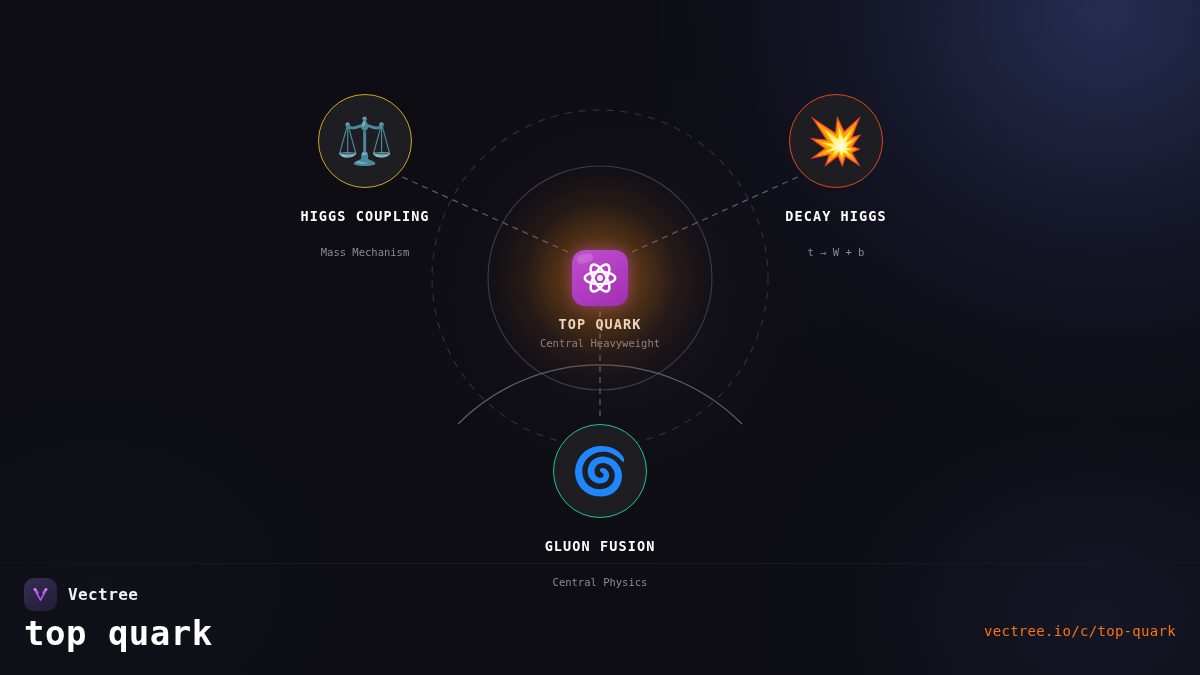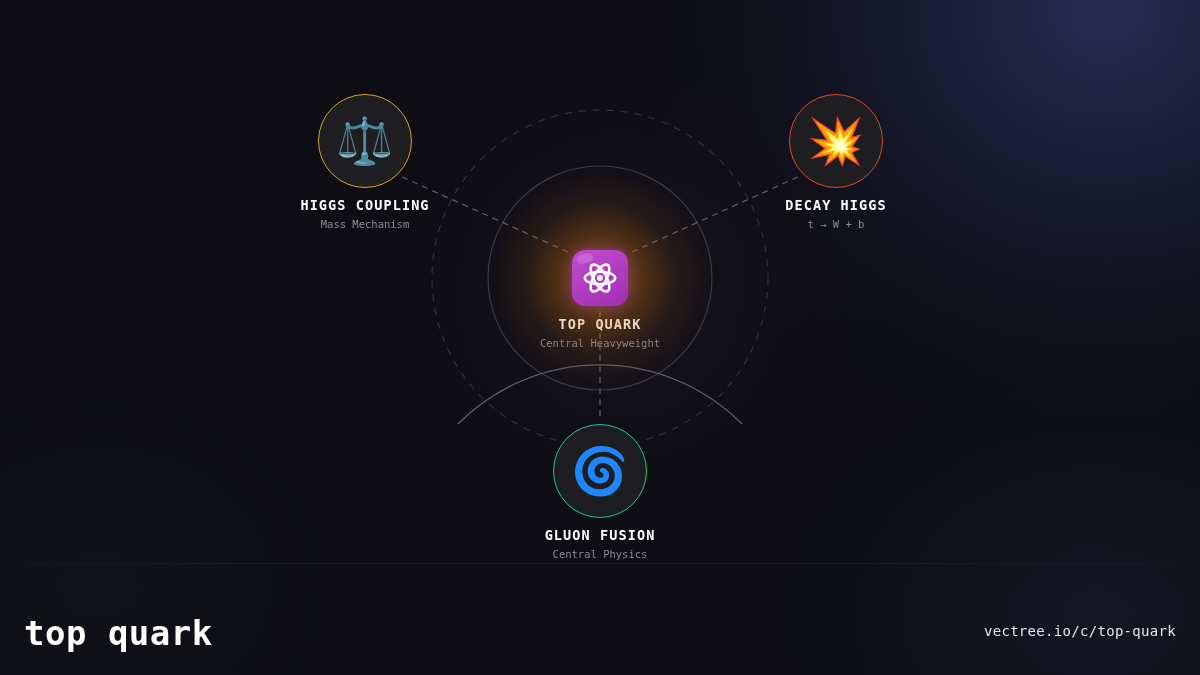--- a/index.html
+++ b/index.html
@@ -59,22 +59,22 @@
   }
   .node-sub {
     font-family:"DejaVu Sans Mono", monospace;
     color:#8b8b95;
     white-space:nowrap;
   }
 
   
   .sat .node-ring { width:94px; height:94px; border:1.6px solid #666; }
   .sat .node-emoji { font-size:46px; }
-  .sat .node-title { font-size:13.5px; margin-top:9px; }
-  .sat .node-sub   { font-size:10.5px; margin-top:5px; }
+  .sat .node-title { font-size:13.5px; margin-top:20px; }
+  .sat .node-sub   { font-size:10.5px; margin-top:22px; }
 
   #node-higgs { left:295px; top:94px; width:140px; }
   #node-higgs .node-ring { border-color:#d1a41e; }
   #node-decay { left:766px; top:94px; width:140px; }
   #node-decay .node-ring { border-color:#e0451a; }
   #node-gluon { left:530px; top:424px; width:140px; }
   #node-gluon .node-ring { border-color:#17c98b; }
 
   
   #node-center { left:520px; top:232px; width:160px; }
@@ -115,21 +115,21 @@
     font-weight:bold; font-size:16px; color:#f2f2f5; letter-spacing:0.4px;
   }
   #page-title-text {
     position:absolute; left:24px; top:613px;
     font-family:"DejaVu Sans Mono", monospace;
     font-weight:bold; font-size:34px; color:#ffffff; letter-spacing:0.5px;
   }
   #footer-url {
     position:absolute; right:24px; top:623px;
     font-family:"DejaVu Sans Mono", monospace;
-    font-size:14px; color:#e5e5e5; letter-spacing:0.3px;
+    font-size:14px; color:#f97316; letter-spacing:0.3px;
   }
 </style>
 </head>
 <body>
 
 <div id="stage">
 
   <div class="bg-glow" id="glow-topright"></div>
   <div class="bg-glow" id="glow-bottomright"></div>
   <div class="bg-glow" id="glow-center"></div>
@@ -183,17 +183,28 @@
   <div class="node sat" id="node-gluon">
     <div class="node-ring">
       <span class="node-emoji">🌀</span>
     </div>
     <div class="node-title">GLUON FUSION</div>
     <div class="node-sub">Central Physics</div>
   </div>
 
   <div id="footer-divider"></div>
 
+  <div id="brand-row">
+    <div id="brand-logo">
+      <svg width="19" height="19" viewBox="0 0 24 24" aria-hidden="true">
+        <path d="M4.5 5.5 L12 19 L19.5 5.5" fill="none" stroke="#b15cf0" stroke-width="2.1" stroke-linecap="round" stroke-linejoin="round"></path>
+        <path d="M6.6 6.2 L9.2 10.4 M17.4 6.2 L14.8 10.4" fill="none" stroke="#d06ff5" stroke-width="1.4" stroke-linecap="round"></path>
+        <circle cx="5.0" cy="5.6" r="1.7" fill="#e07bff"></circle>
+        <circle cx="19.0" cy="5.6" r="1.7" fill="#e07bff"></circle>
+      </svg>
+    </div>
+    <div id="brand-name">Vectree</div>
+  </div>
 
   <div id="page-title-text">top quark</div>
   <div id="footer-url">vectree.io/c/top-quark</div>
 
 </div>
 
 </body></html>

